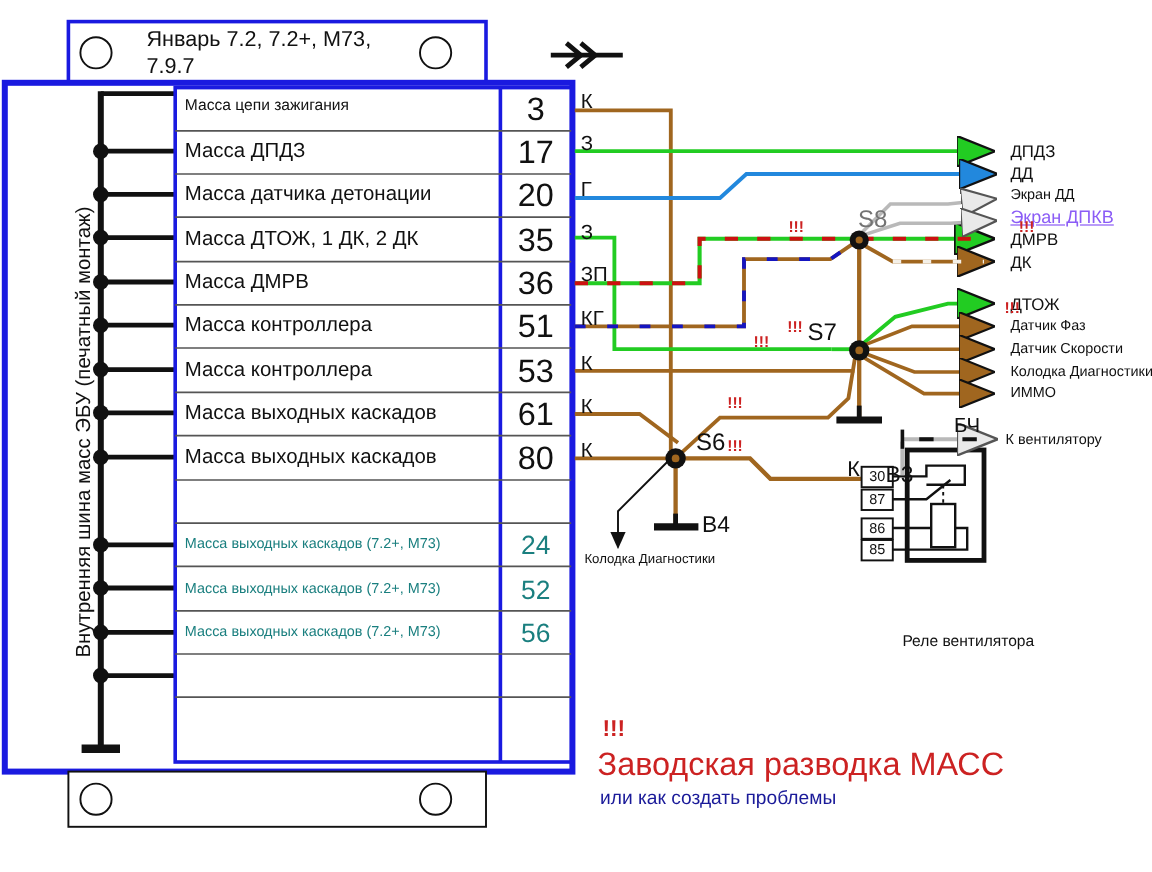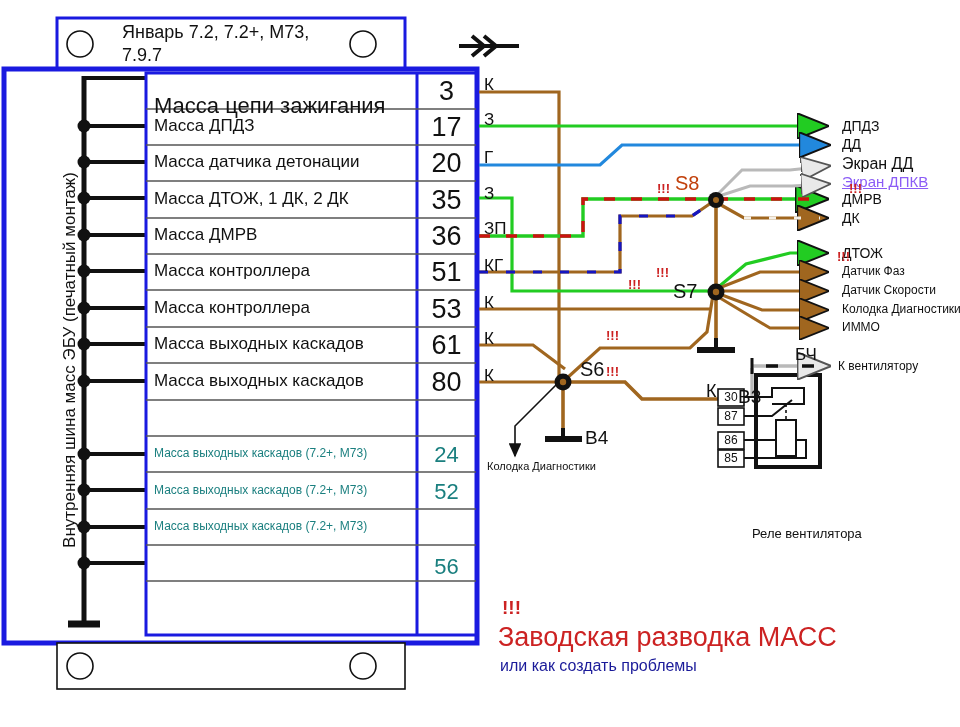--- a/index.html
+++ b/index.html
@@ -241,21 +241,21 @@
 
   </svg>
 
   <div class="tx" style="left:122px;top:22px;font-size:18px;color:#111;">Январь 7.2, 7.2+, M73,</div>
   <div class="tx" style="left:122px;top:45px;font-size:18px;color:#111;">7.9.7</div>
 
   <div style="position:absolute;left:-210px;top:350px;width:560px;text-align:center;
               transform:rotate(-90deg);font-size:17px;color:#111;white-space:nowrap;">Внутренняя шина масс ЭБУ (печатный монтаж)</div>
 
   <div id="tbl">
-      <div class="tx" style="left: 154px; top: 93px; font-size: 22px; color: rgb(17, 17, 17);">Масса цепи зажигания</div>
+      <div class="tx" style="left: 154px; top: 80px; font-size: 13px; color: rgb(17, 17, 17);">Масса цепи зажигания</div>
       <div class="tx" style="left: 417px; width: 59px; text-align: center; top: 76px; font-size: 27px; color: rgb(17, 17, 17);">3</div>
       <div class="tx" style="left: 154px; top: 116px; font-size: 17px; color: rgb(17, 17, 17);">Масса ДПДЗ</div>
       <div class="tx" style="left: 417px; width: 59px; text-align: center; top: 112px; font-size: 27px; color: rgb(17, 17, 17);">17</div>
       <div class="tx" style="left: 154px; top: 152px; font-size: 17px; color: rgb(17, 17, 17);">Масса датчика детонации</div>
       <div class="tx" style="left: 417px; width: 59px; text-align: center; top: 148px; font-size: 27px; color: rgb(17, 17, 17);">20</div>
       <div class="tx" style="left: 154px; top: 188.5px; font-size: 17px; color: rgb(17, 17, 17);">Масса ДТОЖ,  1 ДК, 2 ДК</div>
       <div class="tx" style="left: 417px; width: 59px; text-align: center; top: 184.5px; font-size: 27px; color: rgb(17, 17, 17);">35</div>
       <div class="tx" style="left: 154px; top: 225px; font-size: 17px; color: rgb(17, 17, 17);">Масса ДМРВ</div>
       <div class="tx" style="left: 417px; width: 59px; text-align: center; top: 221px; font-size: 27px; color: rgb(17, 17, 17);">36</div>
       <div class="tx" style="left: 154px; top: 261px; font-size: 17px; color: rgb(17, 17, 17);">Масса контроллера</div>
@@ -264,51 +264,51 @@
       <div class="tx" style="left: 417px; width: 59px; text-align: center; top: 293.5px; font-size: 27px; color: rgb(17, 17, 17);">53</div>
       <div class="tx" style="left: 154px; top: 334px; font-size: 17px; color: rgb(17, 17, 17);">Масса выходных каскадов</div>
       <div class="tx" style="left: 417px; width: 59px; text-align: center; top: 330px; font-size: 27px; color: rgb(17, 17, 17);">61</div>
       <div class="tx" style="left: 154px; top: 370.5px; font-size: 17px; color: rgb(17, 17, 17);">Масса выходных каскадов</div>
       <div class="tx" style="left: 417px; width: 59px; text-align: center; top: 366.5px; font-size: 27px; color: rgb(17, 17, 17);">80</div>
       <div class="tx" style="left: 154px; top: 446px; font-size: 12px; color: rgb(26, 127, 127);">Масса выходных каскадов (7.2+, M73)</div>
       <div class="tx" style="left: 417px; width: 59px; text-align: center; top: 442px; font-size: 22px; color: rgb(26, 127, 127);">24</div>
       <div class="tx" style="left: 154px; top: 482.5px; font-size: 12px; color: rgb(26, 127, 127);">Масса выходных каскадов (7.2+, M73)</div>
       <div class="tx" style="left: 417px; width: 59px; text-align: center; top: 478.5px; font-size: 22px; color: rgb(26, 127, 127);">52</div>
       <div class="tx" style="left: 154px; top: 519px; font-size: 12px; color: rgb(26, 127, 127);">Масса выходных каскадов (7.2+, M73)</div>
-      <div class="tx" style="left: 417px; width: 59px; text-align: center; top: 515px; font-size: 22px; color: rgb(26, 127, 127); margin-top: 39px;">56</div>
+      <div class="tx" style="left: 417px; width: 59px; text-align: center; top: 515px; font-size: 22px; color: rgb(26, 127, 127);">56</div>
     </div>
 
   <div id="wcodes">
       <div class="tx" style="left: 484px; top: 75px; font-size: 17px; color: rgb(17, 17, 17);">К</div>
       <div class="tx" style="left: 484px; top: 110px; font-size: 17px; color: rgb(17, 17, 17);">З</div>
       <div class="tx" style="left: 484px; top: 148px; font-size: 17px; color: rgb(17, 17, 17);">Г</div>
       <div class="tx" style="left: 484px; top: 184px; font-size: 17px; color: rgb(17, 17, 17);">З</div>
       <div class="tx" style="left: 484px; top: 219px; font-size: 17px; color: rgb(17, 17, 17);">ЗП</div>
       <div class="tx" style="left: 484px; top: 256px; font-size: 17px; color: rgb(17, 17, 17);">КГ</div>
       <div class="tx" style="left: 484px; top: 293px; font-size: 17px; color: rgb(17, 17, 17);">К</div>
       <div class="tx" style="left: 484px; top: 329px; font-size: 17px; color: rgb(17, 17, 17);">К</div>
       <div class="tx" style="left: 484px; top: 366px; font-size: 17px; color: rgb(17, 17, 17);">К</div>
     </div>
 
   <div id="dests">
       <div class="tx" style="left: 842px; top: 118px; font-size: 14px; color: rgb(17, 17, 17);">ДПДЗ</div>
       <div class="tx" style="left: 842px; top: 136px; font-size: 14px; color: rgb(17, 17, 17);">ДД</div>
-      <div class="tx" style="left: 842px; top: 155px; font-size: 16px; color: rgb(17, 17, 17);">Экран ДД</div>
+      <div class="tx" style="left: 842px; top: 155px; font-size: 12px; color: rgb(17, 17, 17);">Экран ДД</div>
       <div class="tx" style="left: 842px; top: 173px; font-size: 15px; color: #8b5cf6; text-decoration: underline;">Экран ДПКВ</div>
       <div class="tx" style="left: 842px; top: 191px; font-size: 14px; color: rgb(17, 17, 17);">ДМРВ</div>
       <div class="tx" style="left: 842px; top: 210px; font-size: 14px; color: rgb(17, 17, 17);">ДК</div>
       <div class="tx" style="left: 842px; top: 245px; font-size: 14px; color: rgb(17, 17, 17);">ДТОЖ</div>
       <div class="tx" style="left: 842px; top: 264px; font-size: 12px; color: rgb(17, 17, 17);">Датчик Фаз</div>
       <div class="tx" style="left: 842px; top: 283px; font-size: 12px; color: rgb(17, 17, 17);">Датчик Скорости</div>
       <div class="tx" style="left: 842px; top: 302px; font-size: 12px; color: rgb(17, 17, 17);">Колодка Диагностики</div>
       <div class="tx" style="left: 842px; top: 320px; font-size: 12px; color: rgb(17, 17, 17);">ИММО</div>
     </div>
 
-  <div class="tx" style="left:675px;top:172px;font-size:20px;color:#c2410c;">S8</div>
-  <div class="tx" style="left:673px;top:280px;font-size:20px;color:#111;">S7</div>
+  <div class="tx" style="left:715px;top:172px;font-size:20px;color:#737373;">S8</div>
+  <div class="tx" style="left:673px;top:266px;font-size:20px;color:#111;">S7</div>
   <div class="tx" style="left:580px;top:358px;font-size:20px;color:#111;">S6</div>
   <div class="tx" style="left:738px;top:338px;font-size:19px;color:#111;margin-top:48px;">B3</div>
   <div class="tx" style="left:585px;top:427px;font-size:19px;color:#111;">B4</div>
 
   <div class="tx" style="left:487px;top:460px;font-size:11px;color:#111;">Колодка Диагностики</div>
   <div class="tx" style="left:752px;top:526px;font-size:13px;color:#111;">Реле вентилятора</div>
   <div class="tx" style="left:838px;top:359px;font-size:12px;color:#111;">К вентилятору</div>
   <div class="tx" style="left:795px;top:345px;font-size:17px;color:#111;">БЧ</div>
   <div class="tx" style="left:706px;top:381px;font-size:18px;color:#111;">К</div>
 

